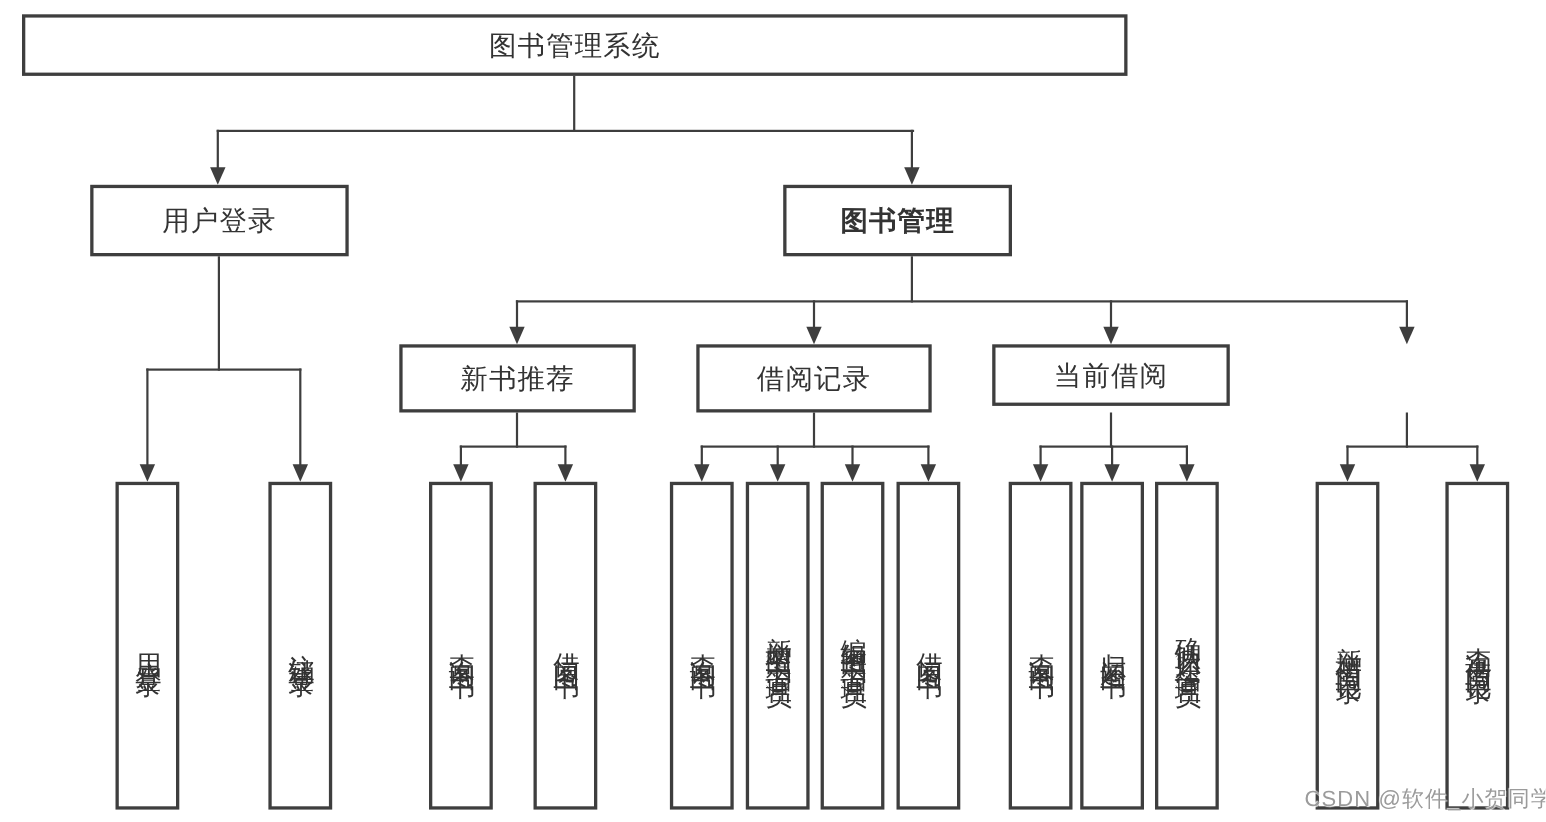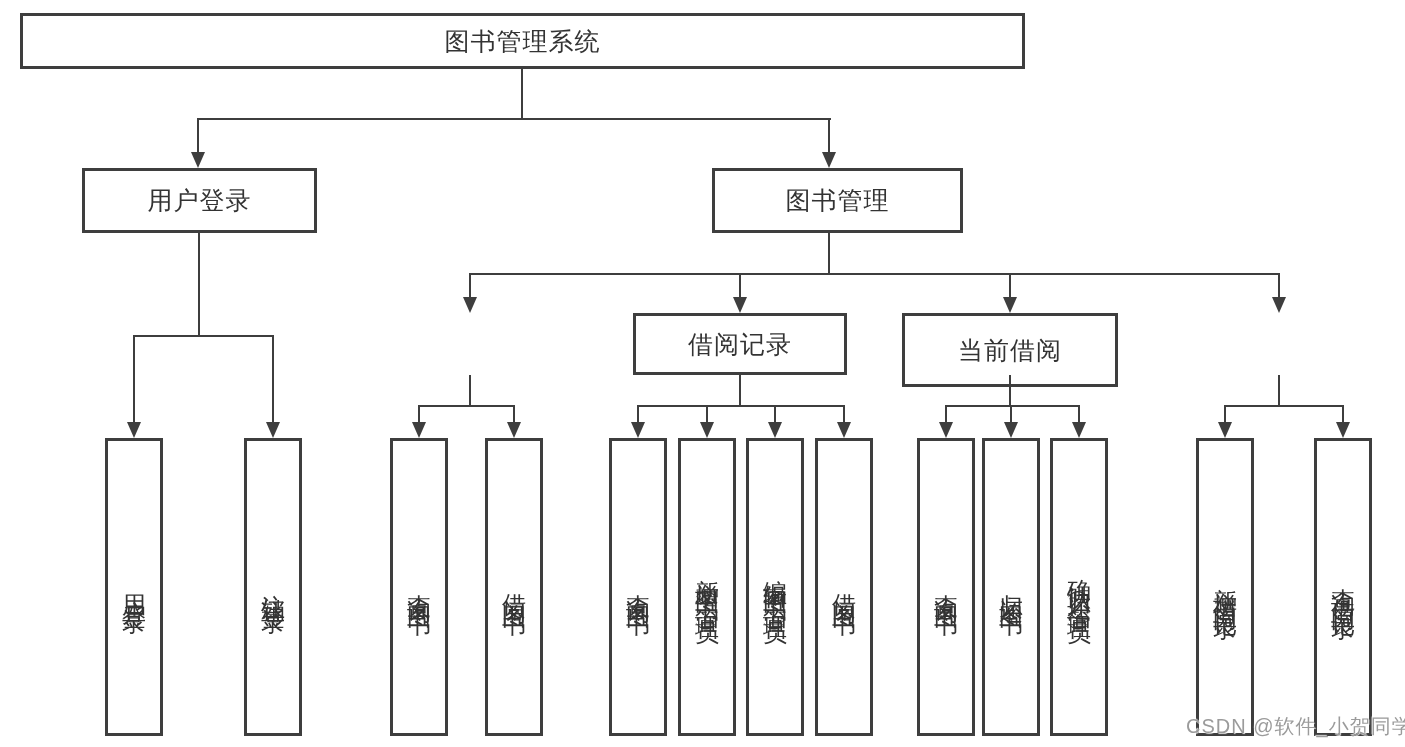--- a/index.html
+++ b/index.html
@@ -44,21 +44,21 @@
   <div class="edge" style="left:521px;top:69px;width:2px;height:51px;"></div>
   <div class="edge" style="left:197px;top:118px;width:634px;height:2px;"></div>
   <div class="edge" style="left:197px;top:118px;width:2px;height:35px;"></div>
   <div class="arrow" style="left:191px;top:152px;"></div>
   <div class="edge" style="left:828px;top:118px;width:2px;height:35px;"></div>
   <div class="arrow" style="left:822px;top:152px;"></div>
 
   <div class="box" style="left:82px;top:168px;width:235px;height:65px;">
     <span class="hlabel">用户登录</span>
   </div>
-  <div class="box" style="left:712px;top:168px;width:251px;height:65px;">
+  <div class="box" style="left:712px;top:168px;width:208px;height:65px;font-weight:bold;">
     <span class="hlabel">图书管理</span>
   </div>
 
   <div class="edge" style="left:198px;top:233px;width:2px;height:104px;"></div>
   <div class="edge" style="left:133px;top:335px;width:141px;height:2px;"></div>
   <div class="edge" style="left:133px;top:335px;width:2px;height:88px;"></div>
   <div class="arrow" style="left:127px;top:422px;"></div>
   <div class="edge" style="left:272px;top:335px;width:2px;height:88px;"></div>
   <div class="arrow" style="left:266px;top:422px;"></div>
 
@@ -66,24 +66,27 @@
   <div class="edge" style="left:469px;top:273px;width:811px;height:2px;"></div>
   <div class="edge" style="left:469px;top:273px;width:2px;height:25px;"></div>
   <div class="arrow" style="left:463px;top:297px;"></div>
   <div class="edge" style="left:739px;top:273px;width:2px;height:25px;"></div>
   <div class="arrow" style="left:733px;top:297px;"></div>
   <div class="edge" style="left:1009px;top:273px;width:2px;height:25px;"></div>
   <div class="arrow" style="left:1003px;top:297px;"></div>
   <div class="edge" style="left:1278px;top:273px;width:2px;height:25px;"></div>
   <div class="arrow" style="left:1272px;top:297px;"></div>
 
+  <div class="box" style="left:363px;top:313px;width:215px;height:62px;">
+    <span class="hlabel">新书推荐</span>
+  </div>
   <div class="box" style="left:633px;top:313px;width:214px;height:62px;">
     <span class="hlabel">借阅记录</span>
   </div>
-  <div class="box" style="left:902px;top:313px;width:216px;height:74px;">
+  <div class="box" style="left:902px;top:313px;width:216px;height:56px;">
     <span class="hlabel">当前借阅</span>
   </div>
 
   <div class="edge" style="left:469px;top:375px;width:2px;height:32px;"></div>
   <div class="edge" style="left:418px;top:405px;width:97px;height:2px;"></div>
   <div class="edge" style="left:418px;top:405px;width:2px;height:18px;"></div>
   <div class="arrow" style="left:412px;top:422px;"></div>
   <div class="edge" style="left:513px;top:405px;width:2px;height:18px;"></div>
   <div class="arrow" style="left:507px;top:422px;"></div>
 

